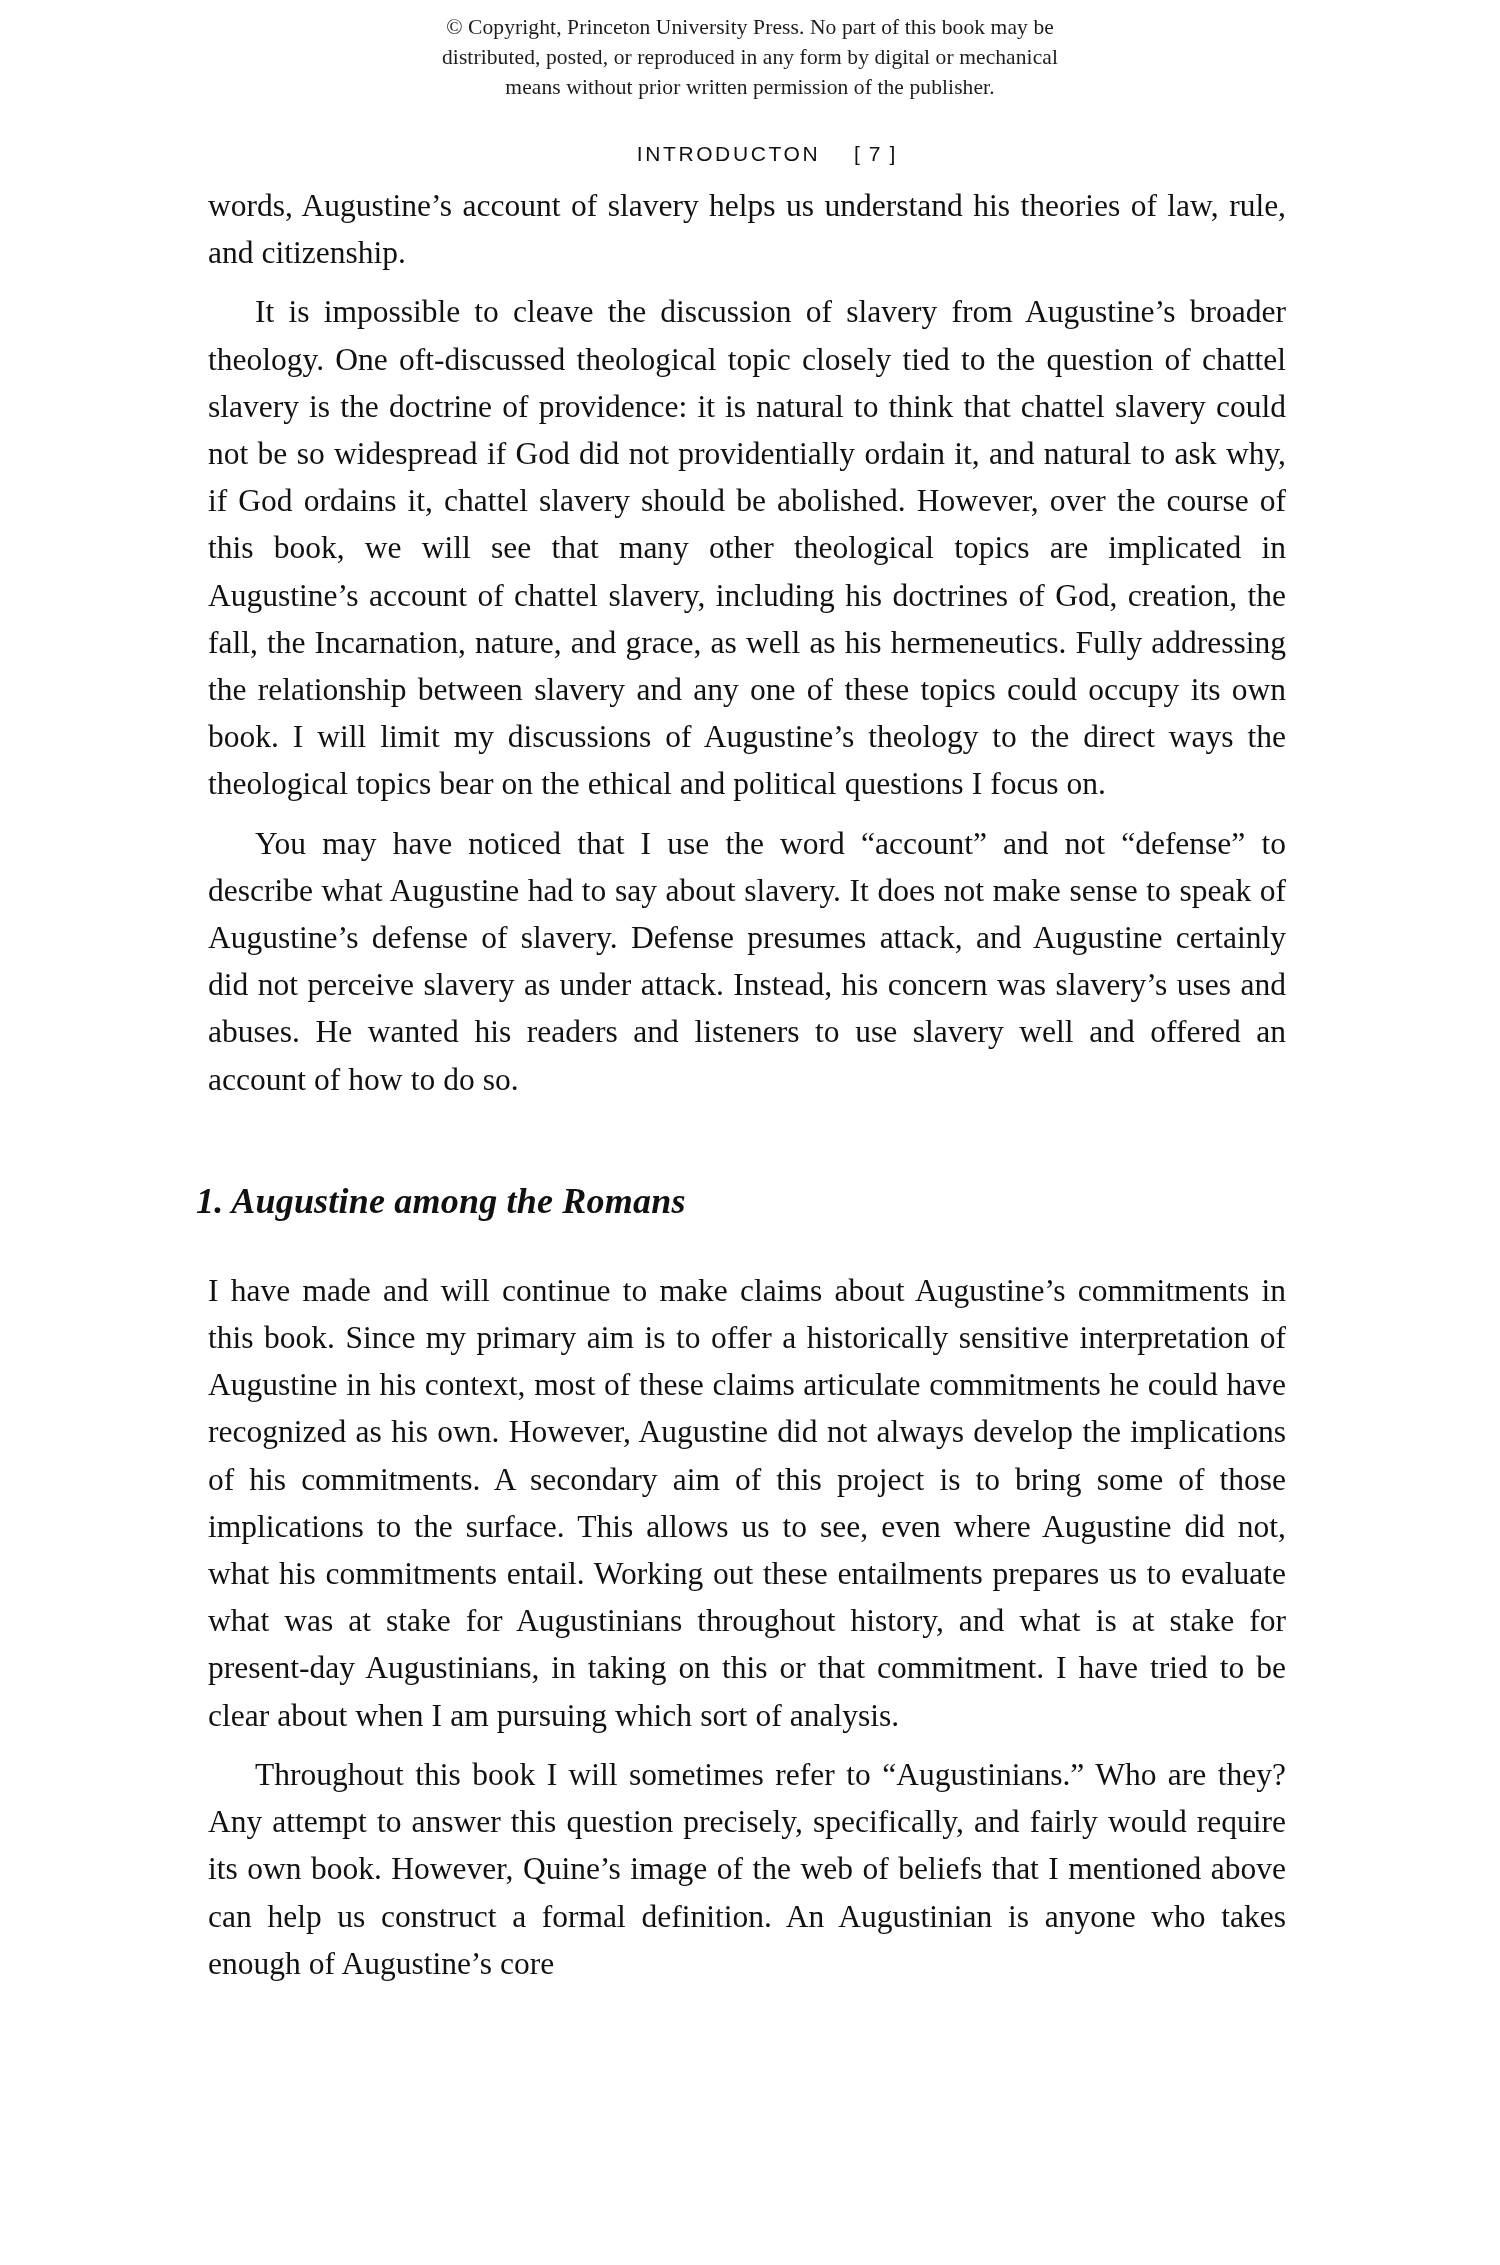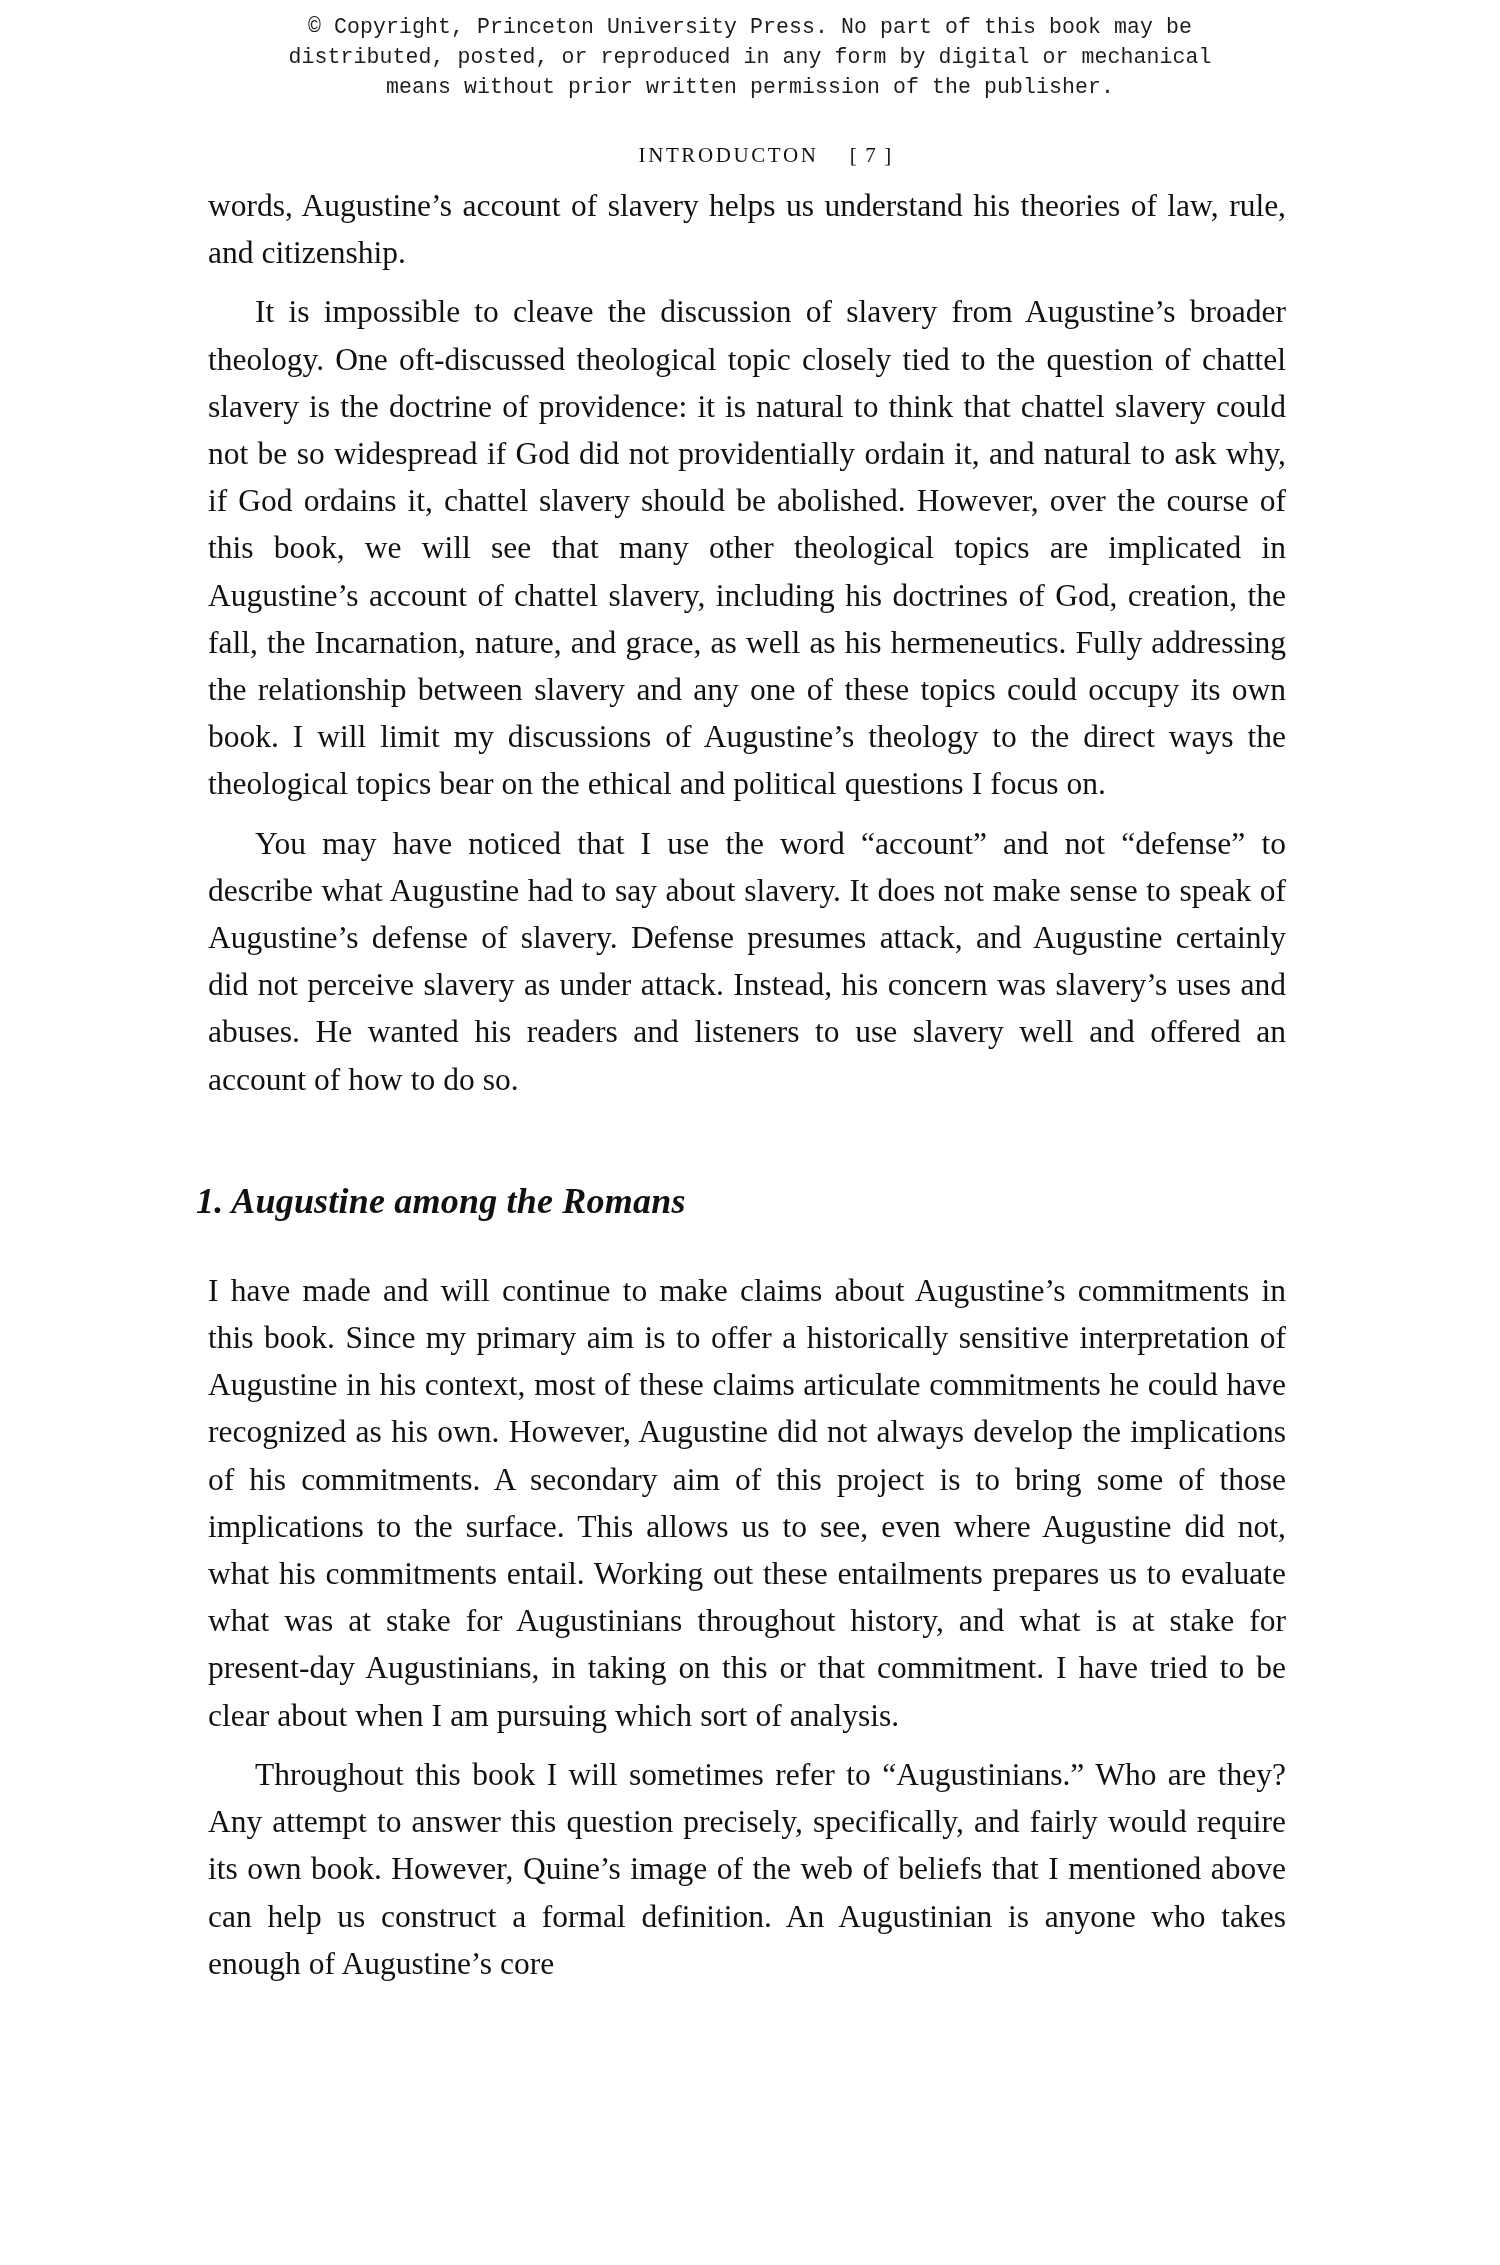--- a/index.html
+++ b/index.html
@@ -17,39 +17,39 @@
     color: #111111;
   }
 
   
   .copyright-notice {
     position: absolute;
     left: 0;
     right: 0;
     top: 12px;
     text-align: center;
-    font-family: Liberation Mono, monospace;
+    font-family: Liberation Serif, serif;
     font-size: 21.5px;
     line-height: 30px;
     color: #1c1c1c;
     letter-spacing: 0.1px;
   }
   .copyright-notice .cline {
     display: block;
     white-space: pre;
   }
 
   
   .running-head {
     position: absolute;
     left: 0;
     right: 0;
     top: 118px;
     text-align: center;
-    font-family: Liberation Serif, serif;
+    font-family: Liberation Sans, sans-serif;
     font-size: 21px;
     letter-spacing: 2.6px;
     color: #111111;
     white-space: pre;
   }
   .running-head .rh-title {
     font-variant: small-caps;
   }
   .running-head .rh-folio {
     letter-spacing: 1.6px;

